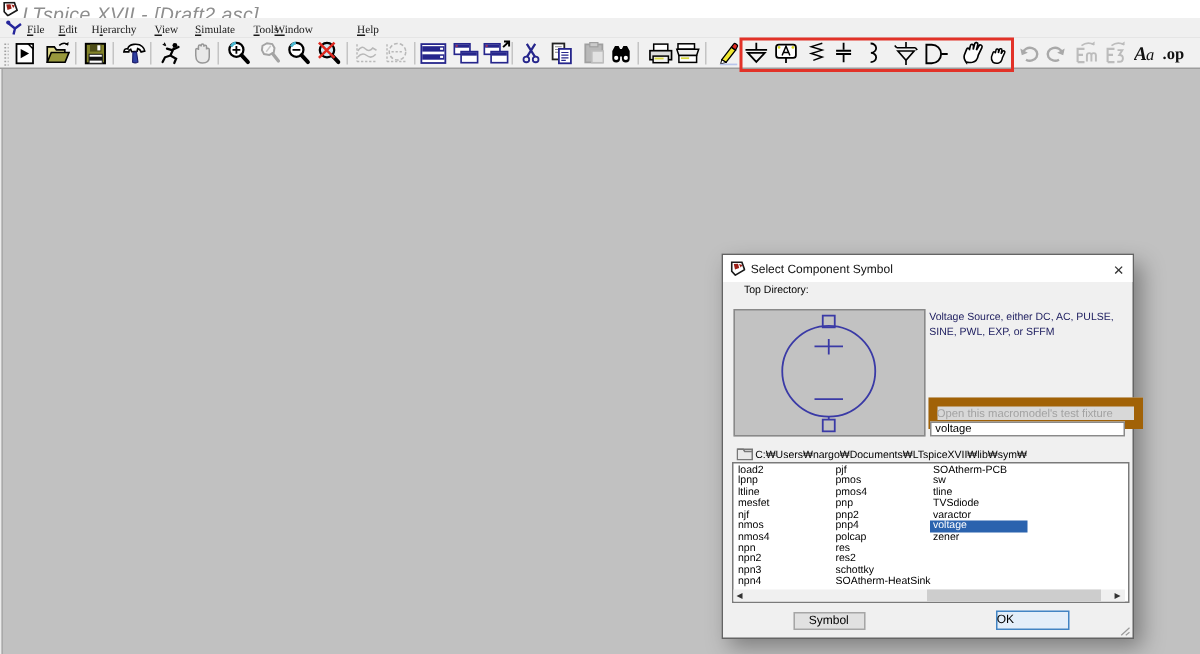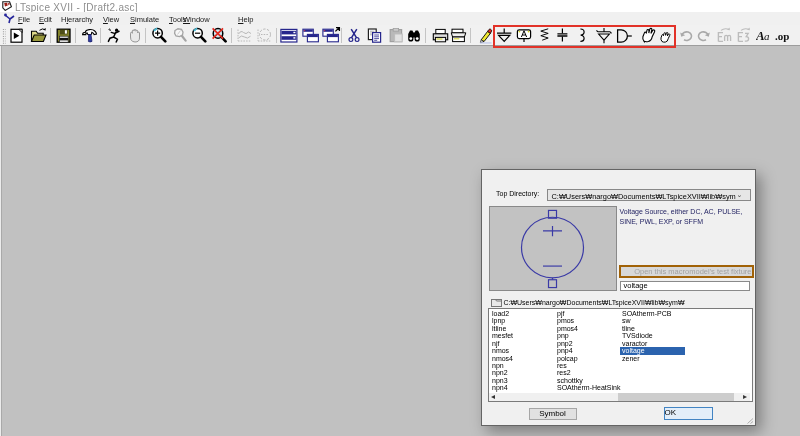--- a/index.html
+++ b/index.html
@@ -1,44 +1,44 @@
 <!DOCTYPE html>
 <html><head>
 <meta charset="utf-8">
 <style>
   html,body{margin:0;padding:0;}
   body{width:800px;height:436px;position:relative;overflow:hidden;
        font-family:"Liberation Sans",sans-serif;background:#c1c1c1;}
   .abs{position:absolute;}
   #titlebar{left:0;top:0;width:800px;height:12px;background:#ffffff;}
-  #titletext{left:15px;top:2px;font-size:10px;color:#8e8e8e;letter-spacing:0.3px;}
+  #titletext{left:15px;top:2px;font-size:13px;color:#8e8e8e;letter-spacing:0.3px;font-style:italic;}
   #menubar{left:0;top:12px;width:800px;height:13px;background:#f0f0f0;}
-  .mi{position:absolute;top:3px;font-size:7.5px;color:#1a1a1a;}
+  .mi{position:absolute;top:3px;font-size:7.5px;color:#1a1a1a;font-family:Liberation Serif, serif;}
   .mi u{text-decoration:underline;}
   #toolbar{left:0;top:25px;width:800px;height:20px;background:#f1f1f1;border-bottom:1px solid #9d9d9d;}
   .sep{position:absolute;top:3px;height:15px;width:1px;background:#c4c4c4;}
   .ticon{position:absolute;top:0px;}
   #redbox{left:493px;top:0px;width:179px;height:19px;border:2px solid #e23228;background:transparent;z-index:5;}
   #canvas{left:0;top:46px;width:800px;height:390px;background:#c1c1c1;}
 
   
   #dlg{left:481px;top:169px;width:273px;height:254.5px;background:#f0f0f0;
        border:1px solid #646464;box-shadow:5px 6px 14px rgba(0,0,0,0.35);}
   #dlgtitle{left:0;top:0;width:273px;height:18px;background:#ffffff;}
   #dlgtitletext{left:18.5px;top:5px;font-size:8px;color:#111;}
   #dlgx{left:260px;top:5px;font-size:9px;color:#333;}
   .lbl{position:absolute;font-size:7px;color:#000;}
   #topdirlbl{left:14px;top:19.5px;}
   #combo{left:64.5px;top:18.5px;width:202px;height:10.8px;background:#e6e6e6;border:1px solid #888888;}
   #combotext{left:4px;top:2px;font-size:7.4px;color:#000;white-space:nowrap;}
   #comboarrow{left:189px;top:1px;font-size:7px;color:#444;}
   #preview{left:7px;top:36px;width:126px;height:83px;background:#c2c2c2;border:1px solid #898989;}
   #desc{left:137.5px;top:37px;width:135px;font-size:7px;line-height:10px;color:#1c1c5e;}
-  #openbtn{left:136.5px;top:94.5px;width:131px;height:9px;background:#d8d8d8;border:2px solid #a16207;
-           color:#a2a2a2;font-size:7.5px;text-align:right;line-height:9px;}
+  #openbtn{left:136.5px;top:94.5px;width:131px;height:9px;background:#d8d8d8;border:6px solid #a16207;
+           color:#a2a2a2;font-size:7.5px;text-align:left;line-height:9px;}
   #nameinput{left:137.5px;top:111px;width:125px;height:7.5px;background:#ffffff;border:1px solid #8a8a8a;
              font-size:7.5px;line-height:8px;padding-left:3px;color:#000;}
   #folderrow{left:8.5px;top:128px;font-size:7px;color:#000;white-space:nowrap;}
   #listbox{left:6px;top:138px;width:263px;height:91.5px;background:#ffffff;border:1px solid #7a7a7a;}
   .licol{position:absolute;top:1px;font-size:7px;line-height:7.42px;color:#000;white-space:pre;}
   #sel{position:absolute;left:130.5px;top:38.4px;width:65.5px;height:7.4px;background:#2b63ae;}
   #seltext{position:absolute;left:133px;top:38.4px;font-size:7px;line-height:7.42px;color:#fff;}
   #hscroll{position:absolute;left:0;top:83.5px;width:261px;height:8px;background:#f0f0f0;}
   #hthumb{position:absolute;left:129px;top:0;width:116px;height:8px;background:#cdcdcd;}
   .harr{position:absolute;top:0px;font-size:8px;color:#333;line-height:8px;}
@@ -297,26 +297,31 @@
     <div class="sep" style="left:425px"></div>
     <div class="sep" style="left:470px"></div>
     <div class="abs" id="redbox"></div>
   </div>
 
   <div class="abs" id="canvas"></div>
 <div class="abs" style="left:0;top:46px;width:1px;height:390px;background:#ececec"></div>
 <div class="abs" style="left:1px;top:46px;width:1px;height:390px;background:#a9a9a9"></div>
 
   <div class="abs" id="dlg">
+    <div class="abs" id="dlgtitle">
+      <svg class="abs" style="left:5px;top:4px" width="10" height="10" viewBox="0 0 10 10">
+        <path d="M0.8,0.8 L7.6,0.8 L9.4,5.8 L3.2,9.4 L0.8,6.8 Z" fill="#ffffff" stroke="#1a1a1a" stroke-width="1.1"></path>
+        <path d="M2.2,2 L5,1.8 L5.8,4.6 L3,5.6 Z" fill="#9c1f17"></path>
+        <path d="M5.6,2 L8,2.6 L6.8,4.4 Z" fill="#9c1f17"></path>
+      </svg>
+      <span class="abs" id="dlgtitletext">Select Component Symbol</span>
+      <span class="abs" id="dlgx">✕</span>
+    </div>
 
     <span class="lbl" id="topdirlbl">Top Directory:</span>
-    <div class="abs" id="combo">
-      <span class="abs" id="combotext">C:₩Users₩nargo₩Documents₩LTspiceXVII₩lib₩sym</span>
-      <span class="abs" id="comboarrow">⌄</span>
-    </div>
 
     <div class="abs" id="preview">
       <svg width="126" height="83" viewBox="0 0 126 85" preserveAspectRatio="none">
         <g stroke="#3a3aa6" fill="none" stroke-width="1.2">
           <circle cx="62.5" cy="41.5" r="31"></circle>
           <rect x="58.5" y="3.5" width="8" height="8"></rect>
           <rect x="58.5" y="74.5" width="8" height="8"></rect>
           <path d="M62.5,72.5 V74.5"></path>
           <path d="M53,24.5 H72 M62.5,19.5 V30"></path>
           <path d="M53,60.5 H72"></path>

